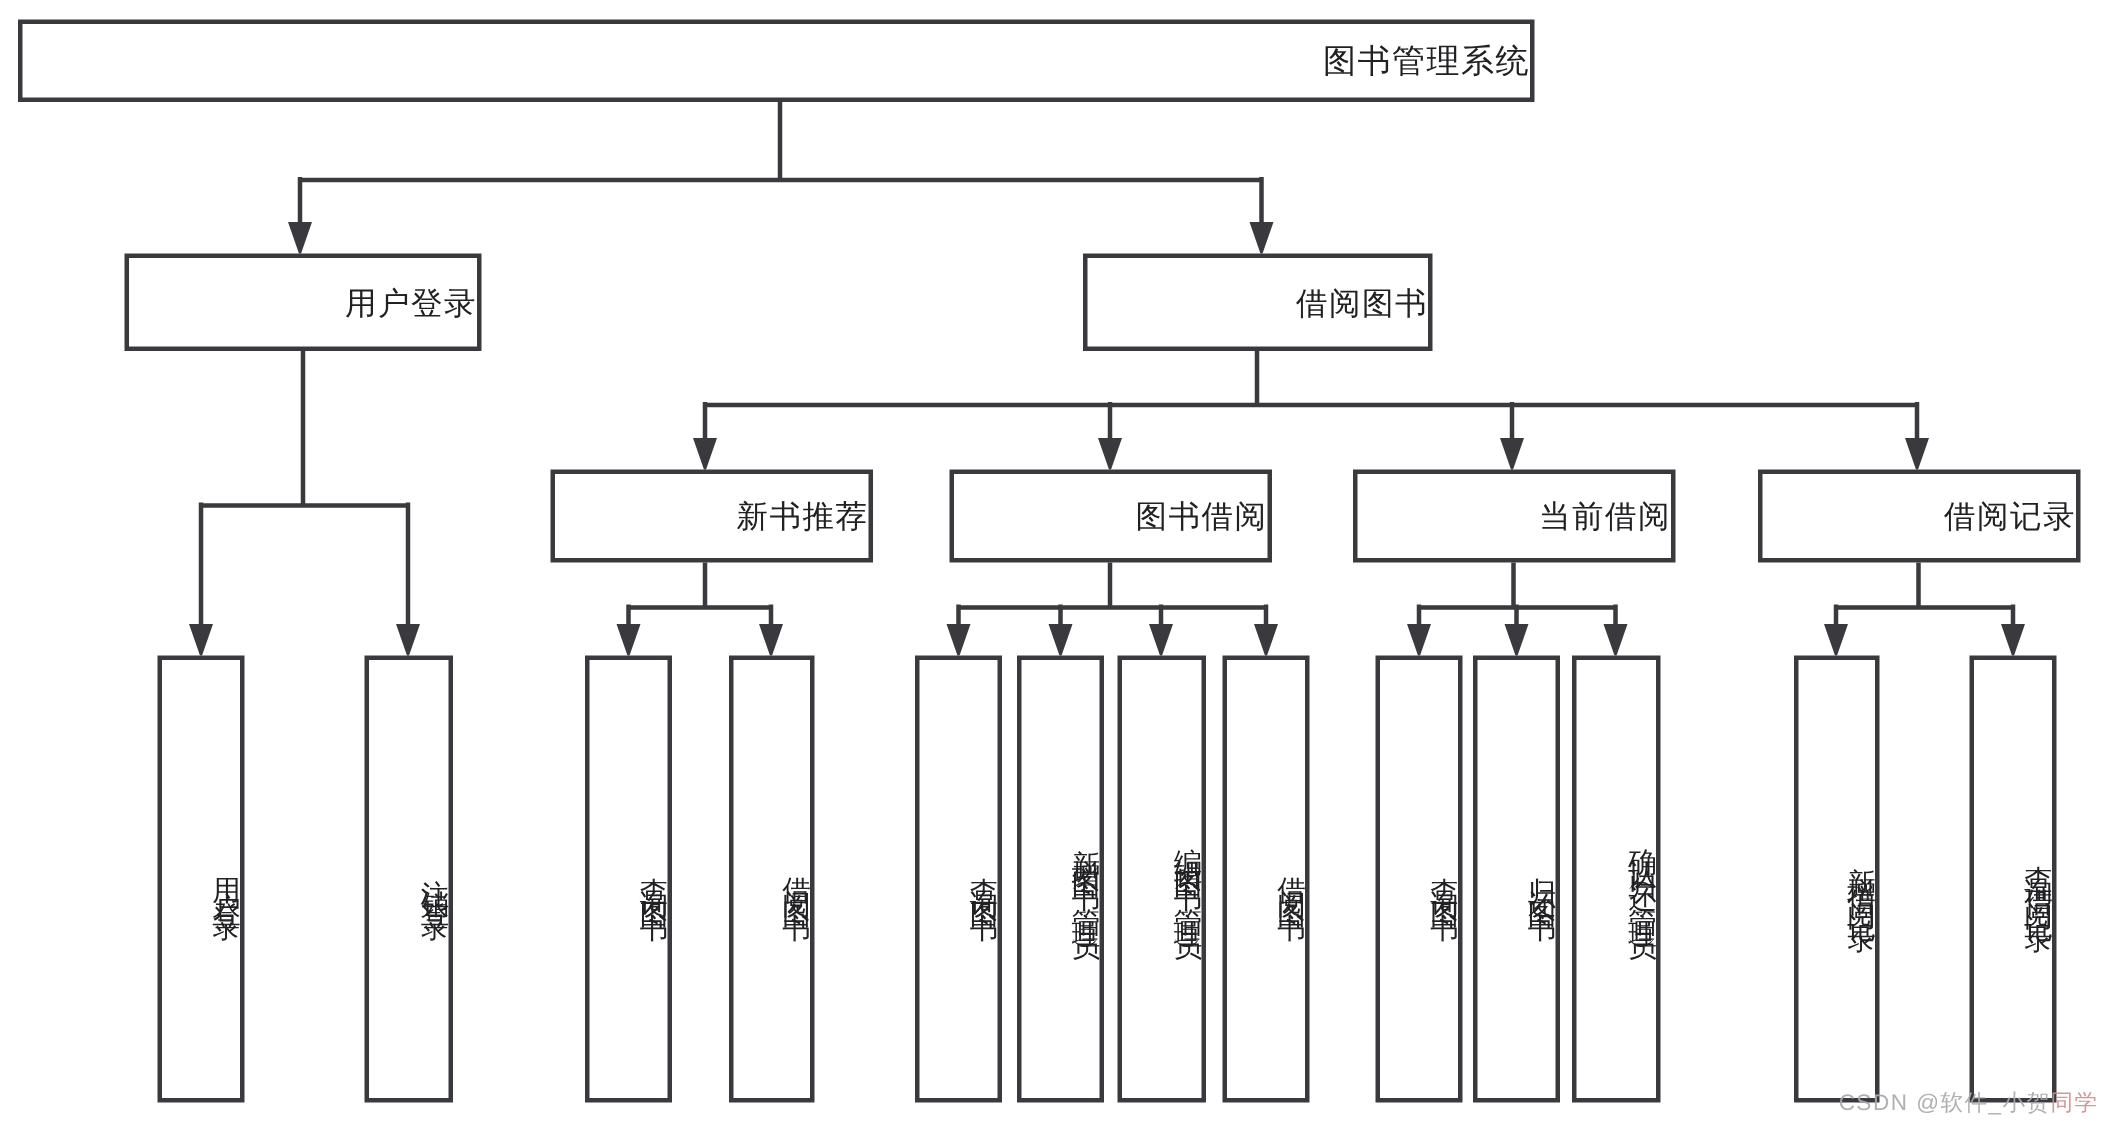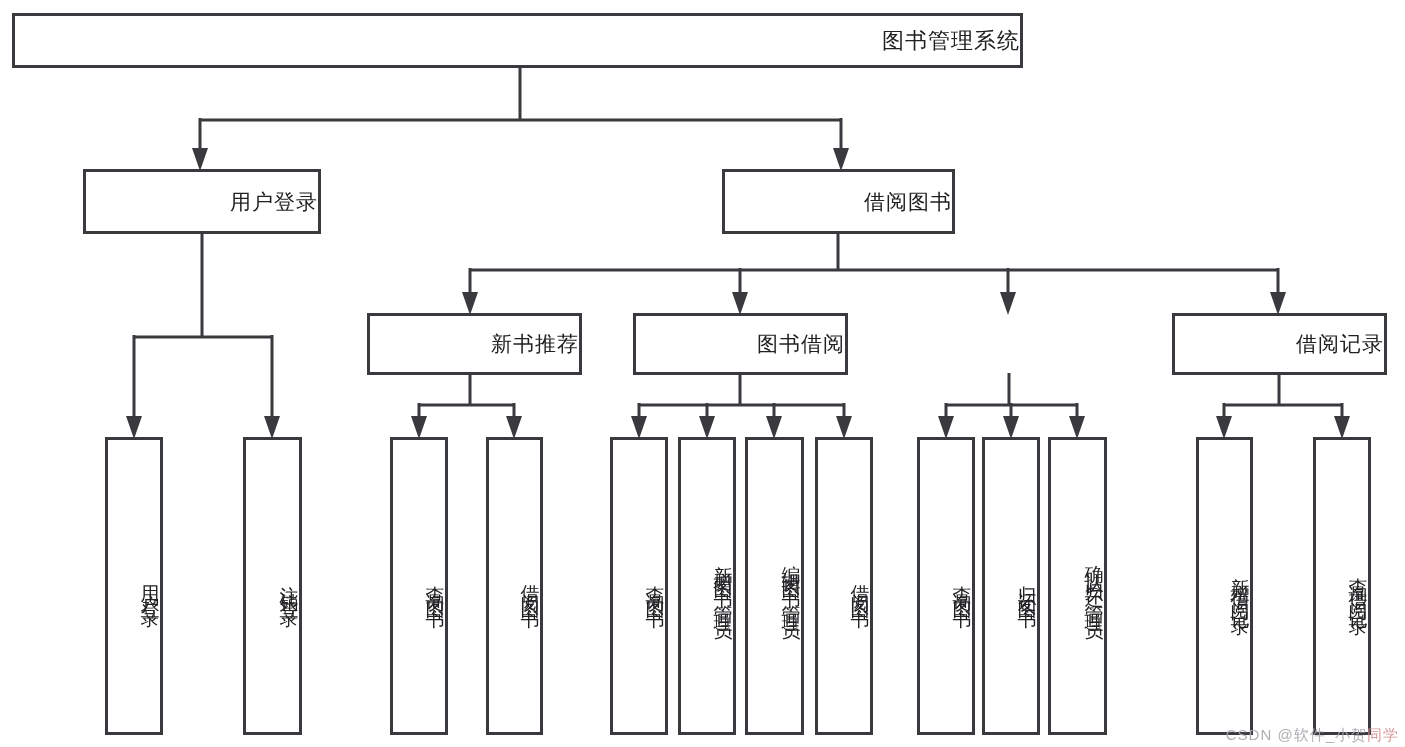--- a/index.html
+++ b/index.html
@@ -105,20 +105,23 @@
   <div class="node lv-mid" style="left:722px; top:169px; width:233px; height:65px;">
     <span>借阅图书</span>
   </div>
 
   <div class="node lv-mid" style="left:367px; top:313px; width:215px; height:62px;">
     <span>新书推荐</span>
   </div>
   <div class="node lv-mid" style="left:633px; top:313px; width:215px; height:62px;">
     <span>图书借阅</span>
   </div>
+  <div class="node lv-mid" style="left:902px; top:313px; width:215px; height:62px;">
+    <span>当前借阅</span>
+  </div>
   <div class="node lv-mid" style="left:1172px; top:313px; width:215px; height:62px;">
     <span>借阅记录</span>
   </div>
 
   <div class="node leaf" style="left:105px; top:437px; width:58px; height:298px;">
     <span class="vtext">用户登录</span>
   </div>
   <div class="node leaf" style="left:243px; top:437px; width:59px; height:298px;">
     <span class="vtext">注销登录</span>
   </div>

